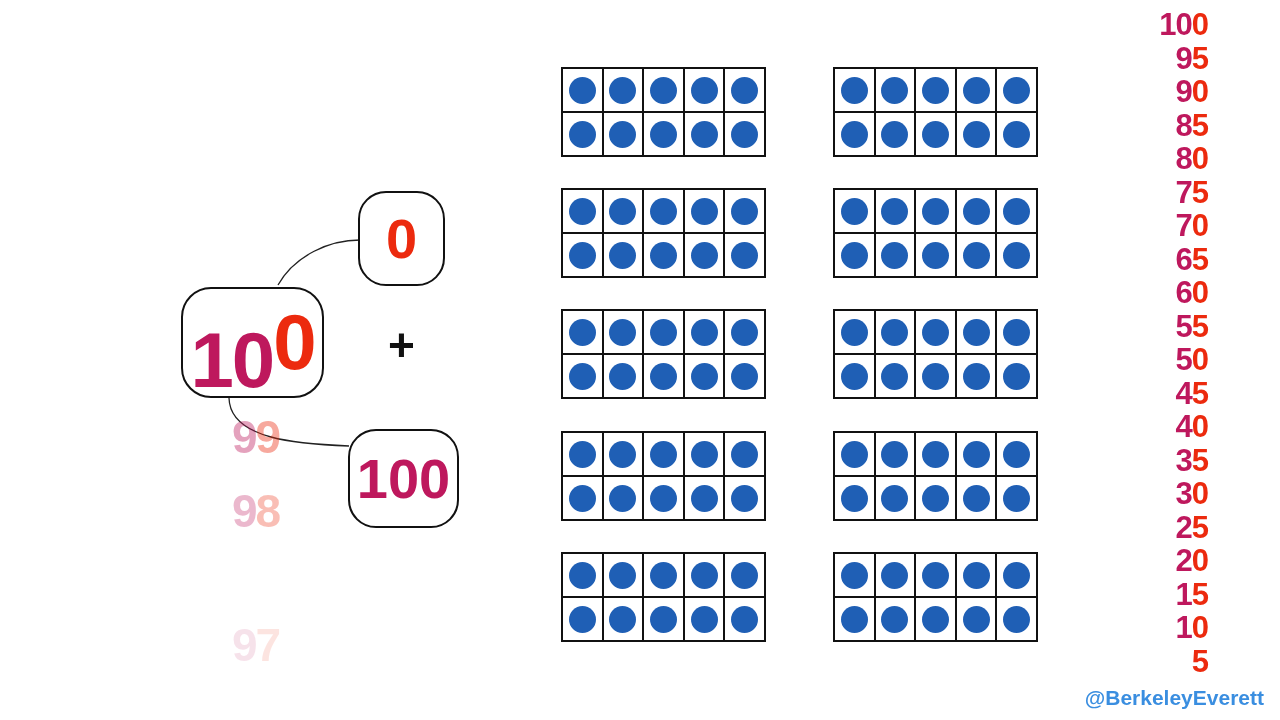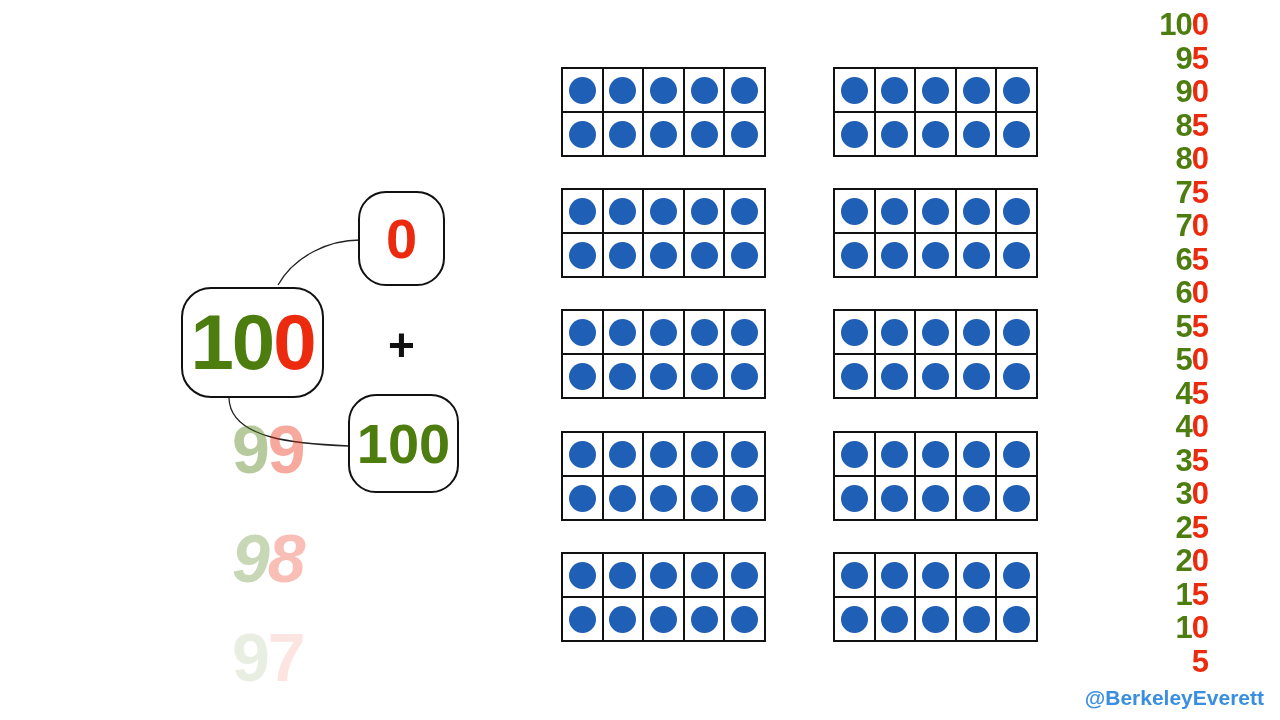--- a/index.html
+++ b/index.html
@@ -1,27 +1,27 @@
 <!DOCTYPE html>
 <html><head>
 <meta charset="utf-8">
 <style>
   html, body { margin:0; padding:0; }
   body { width:1280px; height:720px; background:#ffffff; position:relative; overflow:hidden;
          font-family:"Liberation Sans", sans-serif; }
-  .blue { color:#4d7c0f; }
+  .blue { color:#be185d;margin-top:35px; }
   .red { color:#ec2a0e; }
   .bubble { position:absolute; border:2.5px solid #111; background:#fff; border-radius:28px;
             box-sizing:border-box; display:flex; align-items:center; justify-content:center;
             font-weight:bold; }
   #main-num { left:181px; top:287px; width:143px; height:111px; font-size:78px; letter-spacing:-2px; border-radius:30px; }
   #tens-num { left:358px; top:191px; width:87px; height:95px; font-size:56px; }
   #ones-num { left:348px; top:394px; width:111px; height:99px; font-size:56px; }
   #plus { position:absolute; left:388px; top:318px; font-size:46px; font-weight:bold; color:#111; }
-  .ghost { position:absolute; left:232px; font-size:68px; font-weight:bold; letter-spacing:-2px; }
+  .ghost { position:absolute; left:232px; font-size:46px; font-weight:bold; letter-spacing:-2px; }
   .connector { position:absolute; left:0; top:0; }
   .frame { position:absolute; width:205px; height:90px; display:grid;
            grid-template-columns:repeat(5, 1fr); grid-template-rows:repeat(2, 1fr);
            border:2px solid #111; box-sizing:border-box; background:#111; gap:2px; }
   .cell { background:#fff; display:flex; align-items:center; justify-content:center; }
   .dot { width:27px; height:27px; border-radius:50%; background:#1f5fb5; }
   #count-list { position:absolute; right:72px; top:8px; text-align:right; }
   .count { font-size:31px; font-weight:bold; line-height:33.5px; letter-spacing:-1px; }
   #handle { position:absolute; right:16px; bottom:10px; color:#3a8ee0; font-weight:bold; font-size:21px; }
 </style>
@@ -29,21 +29,21 @@
 <body>
 
 <svg class="connector" width="1280" height="720">
   <path d="M278 285 C 295 255, 330 240, 360 240" stroke="#222" stroke-width="1.3" fill="none"></path>
   <path d="M229 398 C 230 440, 300 444, 349 446" stroke="#222" stroke-width="1.3" fill="none"></path>
 </svg>
 
 <div class="ghost" style="top:410px;opacity:0.4;">
   <span class="blue">9</span><span class="red">9</span>
 </div>
-<div class="ghost" style="top:519px;opacity:0.3;font-style:italic;">
+<div class="ghost" style="top:484px;opacity:0.3;">
   <span class="blue">9</span><span class="red">8</span>
 </div>
 <div class="ghost" style="top:618px;opacity:0.12;">
   <span class="blue">9</span><span class="red">7</span>
 </div>
 
 <div class="bubble" id="main-num">
   <span class="blue">10</span>
     <span class="red">0</span>
 </div>

